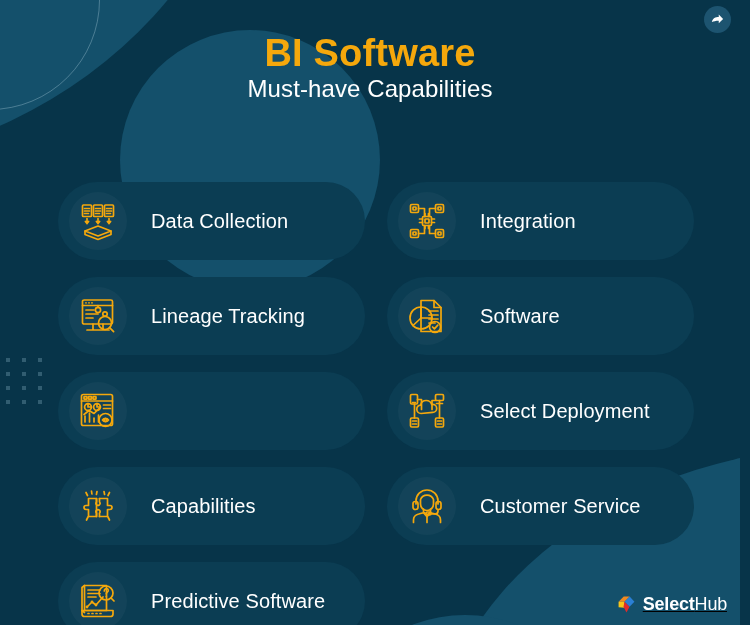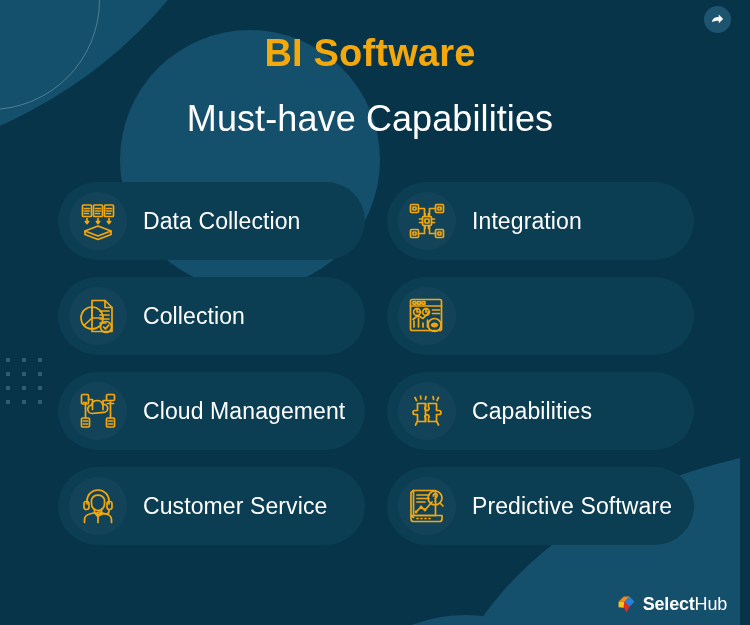--- a/index.html
+++ b/index.html
@@ -89,22 +89,22 @@
   
   .header { position:absolute; left:0; right:0; top:32px; text-align:center; }
   .title {
     font-size:38px;
     font-weight:bold;
     color:#f5a80c;
     letter-spacing:.2px;
     line-height:1.12;
   }
   .subtitle {
-    margin-top:23px;
-    font-size:36px;
+    margin-top:0;
+    font-size:24px;
     font-weight:normal;
     color:#ffffff;
     letter-spacing:.1px;
     line-height:1.15;
   }
 
   
   .grid {
     position:absolute;
     left:58px; top:182px;
@@ -137,35 +137,36 @@
     width:40px; height:40px;
     display:block;
     fill:none;
     stroke:#f5a80c;
     stroke-width:1.7;
     stroke-linecap:round;
     stroke-linejoin:round;
   }
 
   .card-label {
-    margin-left:16px;
+    margin-left:24px;
     color:#ffffff;
-    font-size:23px;
+    font-size:20px;
     line-height:1.22;
     letter-spacing:.1px;
     max-width:205px;
   }
 
   
   .logo {
     position:absolute;
     right:13px; bottom:10px;
     display:flex;
     align-items:center;
     gap:7px;
+    text-decoration:underline;
   }
   .logo-mark { width:19px; height:19px; display:block; }
   .logo-text {
     font-size:18px;
     color:#ffffff;
     letter-spacing:-.2px;
     white-space:nowrap;
   }
   .logo-text b { font-weight:bold; }
   .logo-text span { font-weight:normal; }
@@ -241,35 +242,54 @@
           <rect x="28.5" y="28.5" width="8" height="8" rx="1.2"></rect>
           <rect x="31" y="31" width="3" height="3" rx=".5"></rect>
           <path d="M11.5 7.5h6v8M28.5 7.5h-6v8M11.5 32.5h6v-8M28.5 32.5h-6v-8"></path>
           <path d="M15.5 18h-3M15.5 21.5h-3M24.5 18h3M24.5 21.5h3"></path>
           <path d="M18 15.5v-3M21.5 15.5v-3M18 24.5v3M21.5 24.5v3"></path>
         </svg>
       </div>
       <div class="card-label">Integration</div>
     </div>
 
+    <div class="card">
+      <div class="icon-wrap">
+        <svg viewBox="0 0 40 40">
+          <rect x="4.5" y="4" width="30" height="24" rx="1.6"></rect>
+          <path d="M4.5 9.5h30"></path>
+          <circle cx="8" cy="6.8" r=".9" fill="#f5a80c" stroke="none"></circle>
+          <circle cx="11" cy="6.8" r=".9" fill="#f5a80c" stroke="none"></circle>
+          <circle cx="14" cy="6.8" r=".9" fill="#f5a80c" stroke="none"></circle>
+          <path d="M8 14h8M8 18h12M8 22h7"></path>
+          <circle cx="20" cy="14" r="2.6"></circle>
+          <path d="M20 11.4v-1.9"></path>
+          <circle cx="27" cy="18" r="2.2"></circle>
+          <path d="M15 28v6M25 28v6M9 34h22"></path>
+          <circle cx="27" cy="27" r="6.5"></circle>
+          <path d="M31.6 31.6l4 4"></path>
+        </svg>
+      </div>
+      <div class="card-label">Lineage Tracking</div>
+    </div>
 
     <div class="card">
       <div class="icon-wrap">
         <svg viewBox="0 0 40 40">
           <path d="M14 4.5h13l7 7v24H14z"></path>
           <path d="M27 4.5v7h7"></path>
           <path d="M22 15h9M22 19h9M22 23h9M22 27h6"></path>
           <circle cx="14" cy="22" r="11"></circle>
           <path d="M14 11v11h11"></path>
           <path d="M14 22l-8 7.5"></path>
           <circle cx="28" cy="31" r="5.5"></circle>
           <path d="M25.6 31l1.8 1.9 3.4-3.7"></path>
         </svg>
       </div>
-      <div class="card-label">Collection</div>
+      <div class="card-label">Software</div>
     </div>
 
     <div class="card">
       <div class="icon-wrap">
         <svg viewBox="0 0 40 40">
           <rect x="3.5" y="3.5" width="31" height="31" rx="1.8"></rect>
           <path d="M3.5 10h31"></path>
           <rect x="6" y="5.6" width="3" height="2.6" rx=".5"></rect>
           <rect x="10.5" y="5.6" width="3" height="2.6" rx=".5"></rect>
           <rect x="15" y="5.6" width="3" height="2.6" rx=".5"></rect>
@@ -295,21 +315,21 @@
           <path d="M5.5 11.5h3"></path>
           <rect x="28.5" y="3.5" width="8" height="6" rx="1.2"></rect>
           <path d="M32.5 9.5v2.5M29.5 12.5h6"></path>
           <rect x="3.5" y="27" width="8" height="9" rx="1.2"></rect>
           <path d="M5.5 30h4M5.5 33h4"></path>
           <rect x="28.5" y="27" width="8" height="9" rx="1.2"></rect>
           <path d="M30.5 30h4M30.5 33h4"></path>
           <path d="M10.5 8.5h4v10M29 9.5h-4v9M7.5 13v14M32.5 13v14"></path>
         </svg>
       </div>
-      <div class="card-label">Cloud Management</div>
+      <div class="card-label">Select Deployment</div>
     </div>
 
     <div class="card">
       <div class="icon-wrap">
         <svg viewBox="0 0 40 40">
           <path d="M18.5 12.5h-8v7h-2.5a2 2 0 1 0 0 4h2.5v7h8z"></path>
           <path d="M21.5 12.5h8v7h2.5a2 2 0 1 1 0 4h-2.5v7h-8"></path>
           <path d="M21.5 12.5v3.5a2 2 0 1 1-3 0v-3.5M18.5 30.5v-3.5a2 2 0 1 1 3 0v3.5"></path>
           <path d="M8 6.5l1.5 3M13.5 5l.4 3M19 5.5l-.6 3"></path>
           <path d="M26 5.5l.6 3M31.5 6.5l-1.5 3"></path>

